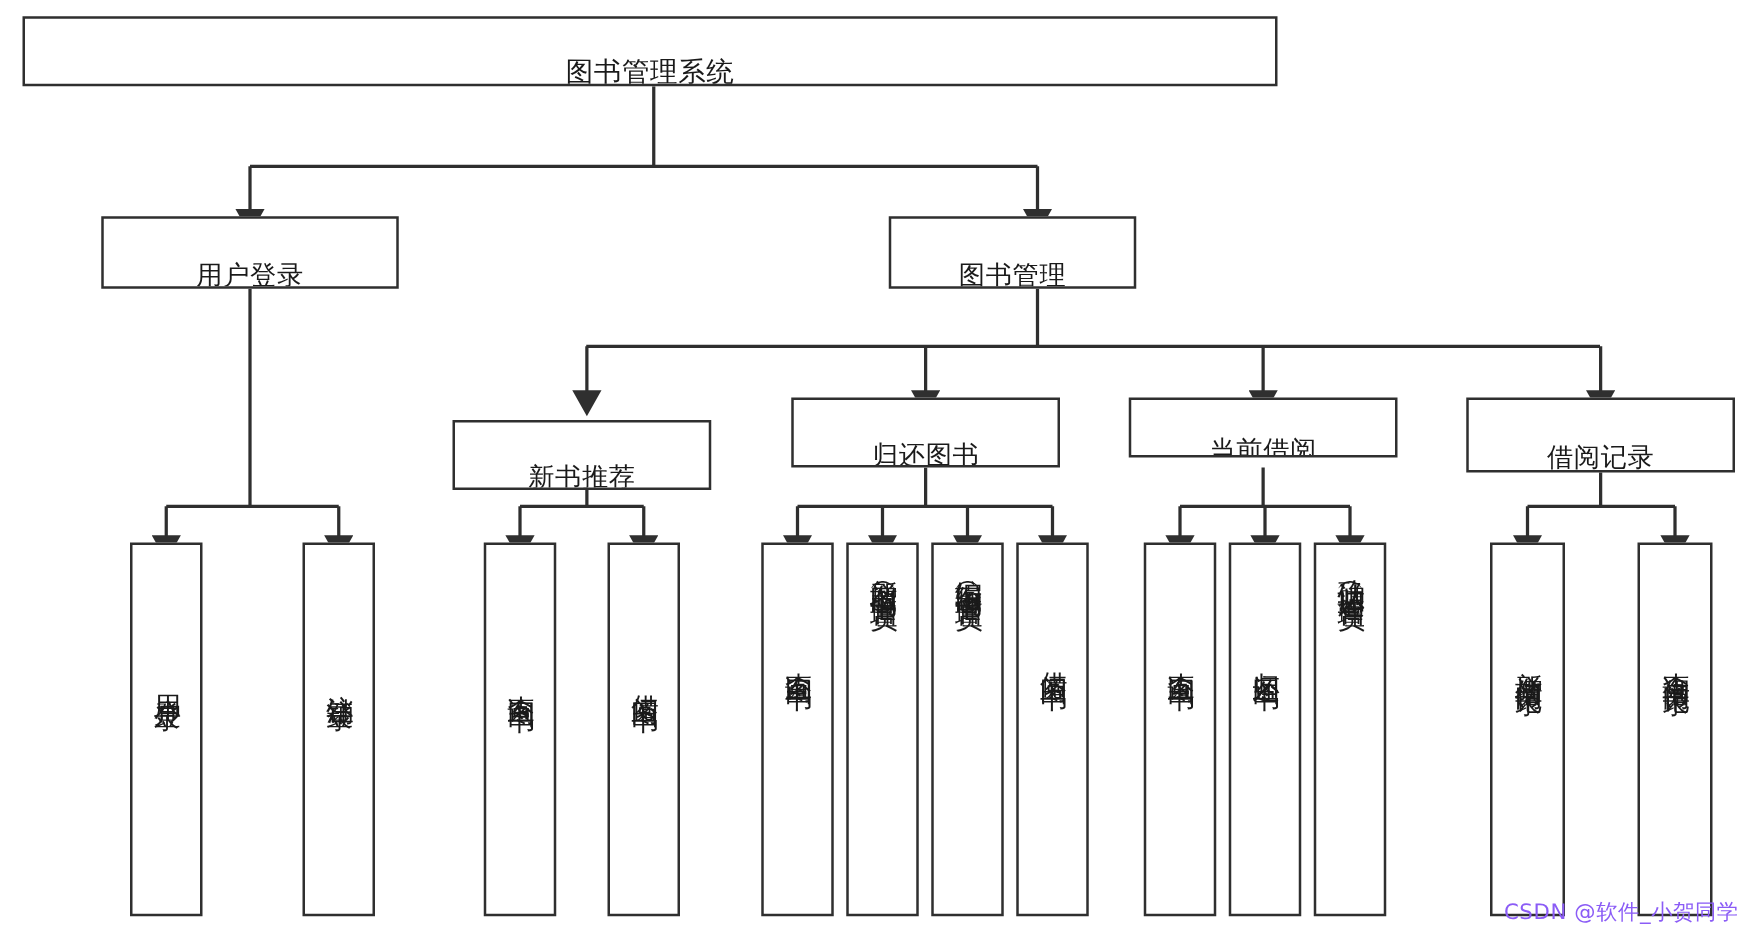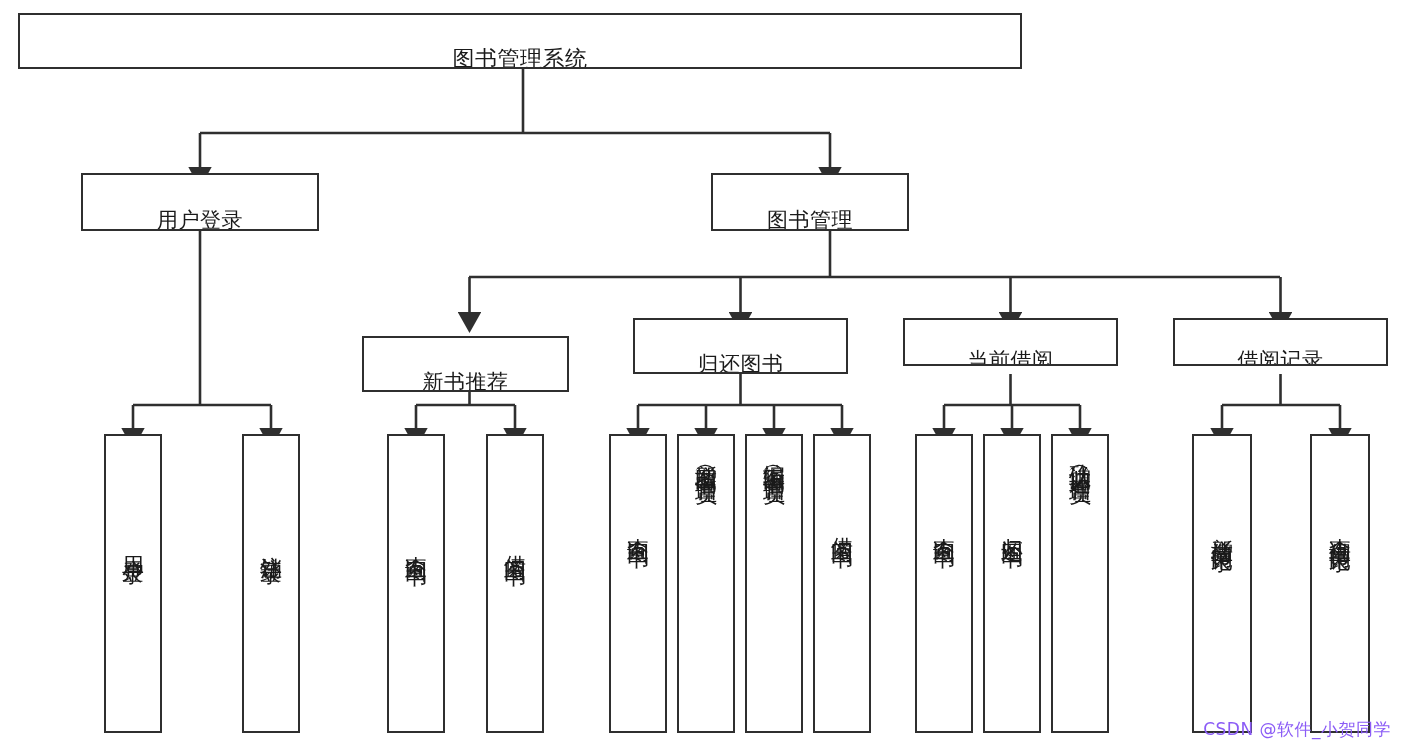--- a/index.html
+++ b/index.html
@@ -145,21 +145,21 @@
       </div>
       <div class="node-box horizontal" style="left: 362px; top: 336px; width: 207px; height: 56px;">
         <span class="node-label">新书推荐</span>
       </div>
       <div class="node-box horizontal" style="left: 633px; top: 318px; width: 215px; height: 56px;">
         <span class="node-label">归还图书</span>
       </div>
       <div class="node-box horizontal" style="left: 903px; top: 318px; width: 215px; height: 48px;">
         <span class="node-label">当前借阅</span>
       </div>
-      <div class="node-box horizontal" style="left: 1173px; top: 318px; width: 215px; height: 48px;">
+      <div class="node-box horizontal" style="left: 1173px; top: 318px; width: 215px; height: 60px;">
         <span class="node-label">借阅记录</span>
       </div>
       <div class="node-box vertical short" style="left: 104px; top: 434px; width: 58px; height: 299px;">
         <span class="node-label">用户登录</span>
       </div>
       <div class="node-box vertical short" style="left: 242px; top: 434px; width: 58px; height: 299px;">
         <span class="node-label">注销登录</span>
       </div>
       <div class="node-box vertical short" style="left: 387px; top: 434px; width: 58px; height: 299px;">
         <span class="node-label">查询图书</span>

